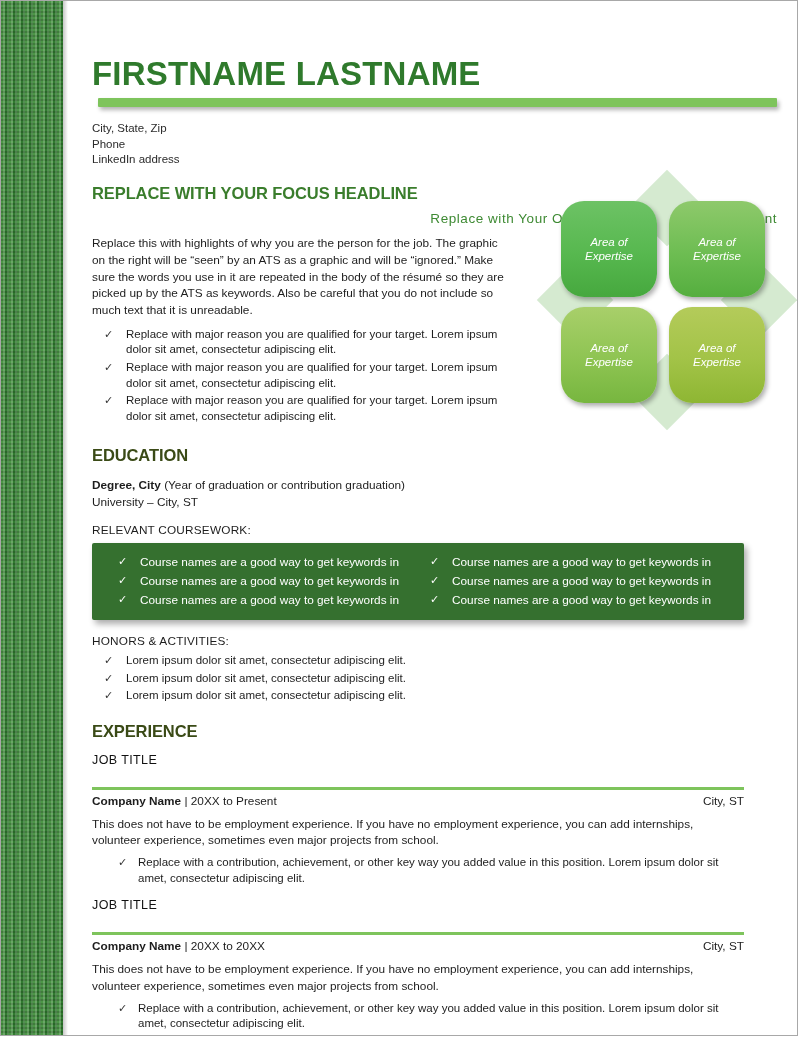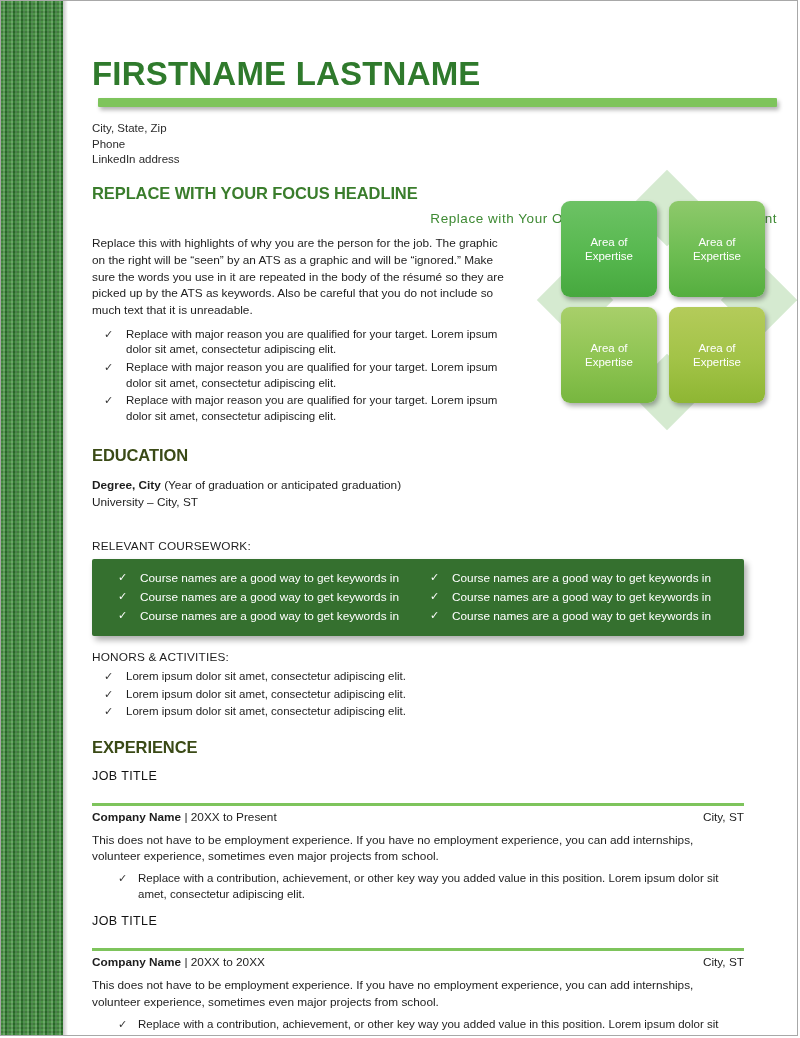--- a/index.html
+++ b/index.html
@@ -157,29 +157,30 @@
   }
   .d-top    { left: 89px;  top: -8px; }
   .d-bottom { left: 89px;  top: 176px; }
   .d-left   { left: -3px;  top: 84px; }
   .d-right  { left: 181px; top: 84px; }
 
   .tile {
     position: absolute;
     width: 96px;
     height: 96px;
-    border-radius: 9px;
+    border-radius: 23px;
     color: #ffffff;
     font-size: 11.5px;
     line-height: 1.28;
     text-align: center;
     display: flex;
     align-items: center;
     justify-content: center;
     box-shadow: 2px 3px 5px rgba(0,0,0,0.33);
+    font-style: italic;
   }
   .tile-tl { left: 10px;  top: 12px;  background: linear-gradient(180deg,#6dc265 0%,#57b84f 55%,#46a83e 100%); }
   .tile-tr { left: 118px; top: 12px;  background: linear-gradient(180deg,#8ec96b 0%,#6dbd52 55%,#55ae3f 100%); }
   .tile-bl { left: 10px;  top: 118px; background: linear-gradient(180deg,#a8cf6a 0%,#8ec452 55%,#77b63f 100%); }
   .tile-br { left: 118px; top: 118px; background: linear-gradient(180deg,#b4cb5a 0%,#a2c347 55%,#8eb633 100%); }
 
   
   .sec-head {
     font-size: 16.5px;
     font-weight: bold;
@@ -188,21 +189,21 @@
   }
   .sub-label {
     font-size: 11.8px;
     color: #1d1d1d;
     letter-spacing: 0.2px;
   }
 
   #education { margin-top: 22px; }
   .degree-line { margin-top: 12px; font-size: 11.8px; color: #1d1d1d; line-height: 1.45; }
   .degree-line b { font-weight: bold; }
-  .coursework-label { margin-top: 28px; }
+  .coursework-label { margin-top: 12px; }
 
   
   #coursework-box {
     margin-top: 6px;
     background: #35702f;
     border-radius: 2px;
     padding: 10px 14px 11px 14px;
     box-shadow: 3px 4px 6px rgba(0,0,0,0.33);
     display: flex;
     width: 652px;
@@ -331,21 +332,21 @@
 Expertise</span>
         </div>
       </div>
     </div>
 
     <div id="education">
       <div class="sec-head">EDUCATION</div>
 
       <div class="degree-line">
         <b>Degree, City</b>
-        <span>(Year of graduation or anticipated graduation)</span>
+        <span>(Year of graduation or contribution graduation)</span>
         <div>University – City, ST</div>
       </div>
 
       <div class="sub-label coursework-label">RELEVANT COURSEWORK:</div>
 
       <div id="coursework-box">
         <div class="col">
           <ul>
             <li>
               <span class="tick">✓</span>

